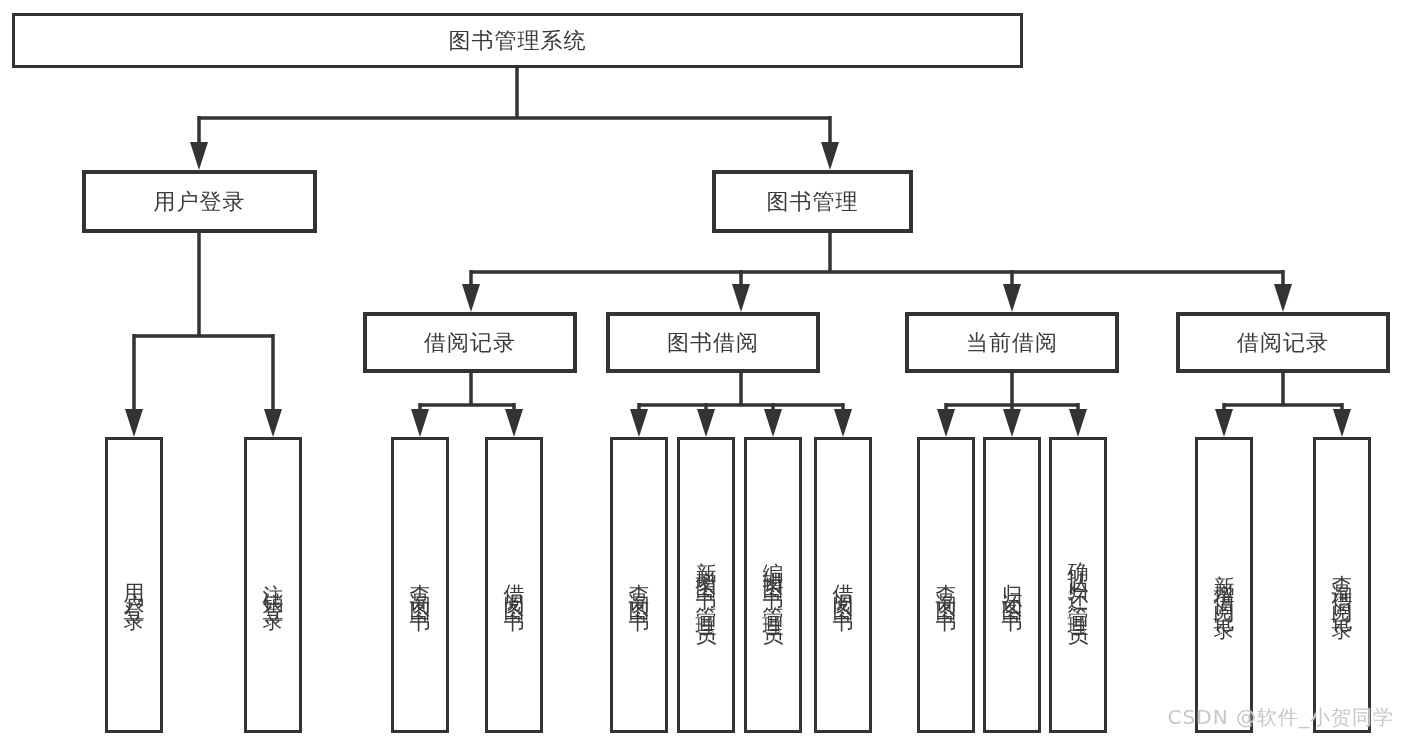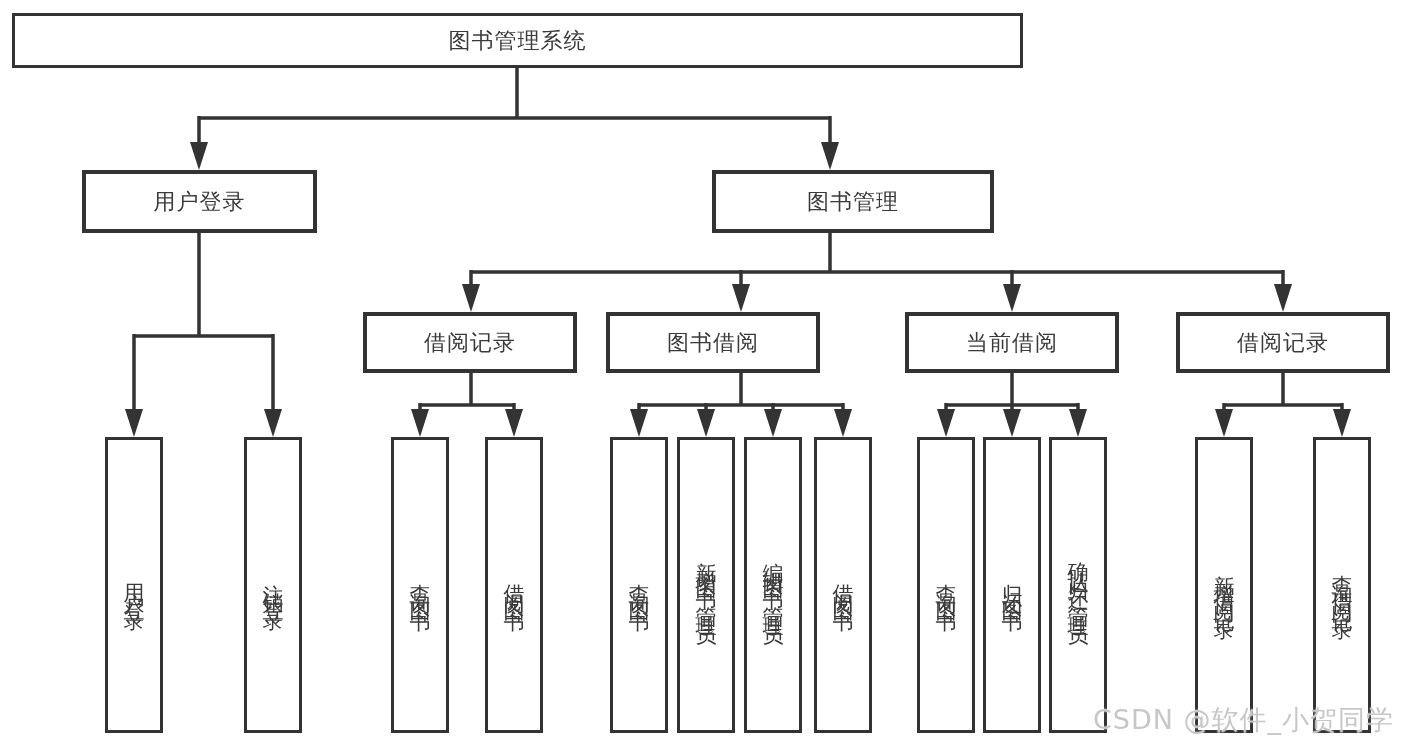--- a/index.html
+++ b/index.html
@@ -38,21 +38,21 @@
     border-width: 3px;
     font-size: 22px;
     letter-spacing: 1px;
   }
   .mid {
     border-width: 4px;
     font-size: 22px;
     letter-spacing: 1px;
   }
   .n-login    { left: 82px;   top: 170px; width: 235px; height: 63px; }
-  .n-bookmgmt { left: 712px;  top: 170px; width: 282px; height: 63px; }
+  .n-bookmgmt { left: 712px;  top: 170px; width: 201px; height: 63px; }
   .n-recommend{ left: 363px;  top: 312px; width: 214px; height: 61px; }
   .n-borrow   { left: 606px;  top: 312px; width: 214px; height: 61px; }
   .n-current  { left: 905px;  top: 312px; width: 214px; height: 61px; }
   .n-records  { left: 1176px; top: 312px; width: 214px; height: 61px; }
   .leaf {
     top: 437px;
     width: 58px;
     height: 296px;
     border-width: 3px;
     font-size: 21px;
@@ -69,23 +69,23 @@
   .lf7  { left: 744px; }
   .lf8  { left: 814px; }
   .lf9  { left: 917px; }
   .lf10 { left: 983px; }
   .lf11 { left: 1049px; }
   .lf12 { left: 1195px; }
   .lf13 { left: 1313px; }
   .watermark {
     position: absolute;
     right: 11px;
-    bottom: 9px;
+    bottom: 16px;
     z-index: 3;
-    font-size: 27px;
+    font-size: 20px;
     color: #c7c7c7;
     letter-spacing: 1px;
     text-shadow: 0 0 2px #ffffff;
     text-align: right;
   }
 </style>
 </head>
 <body>
 
 <div class="stage">

